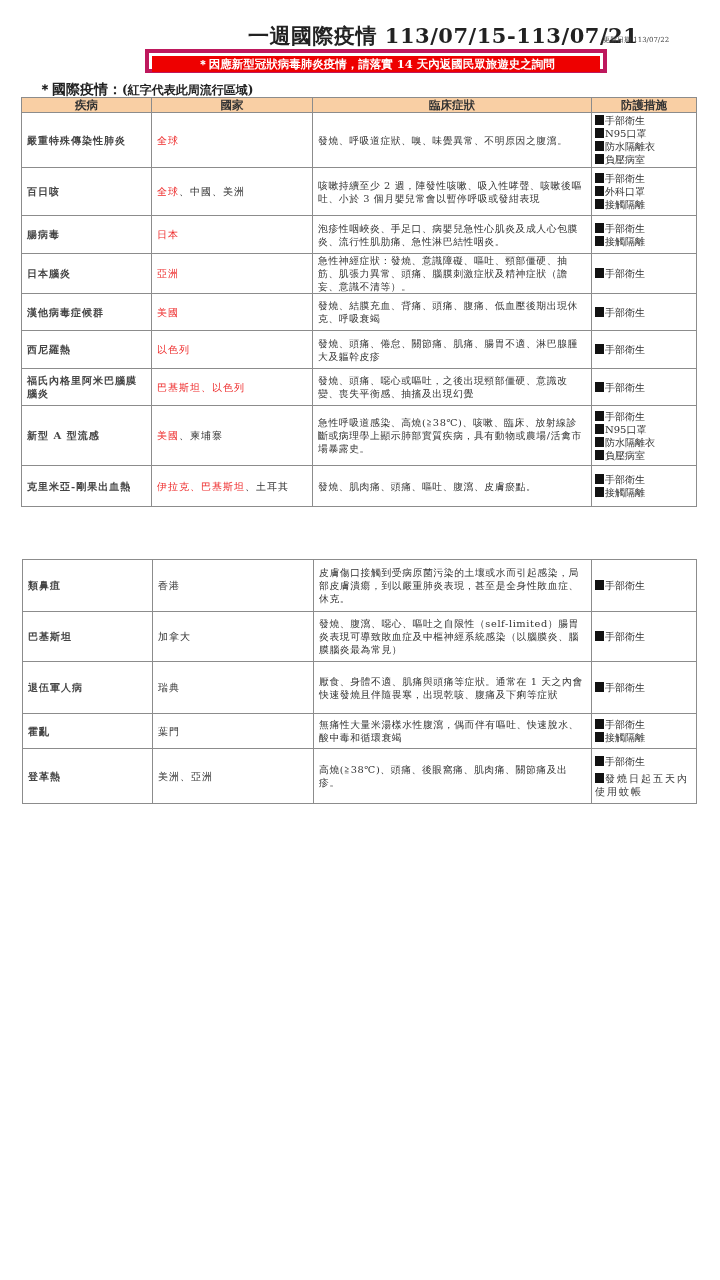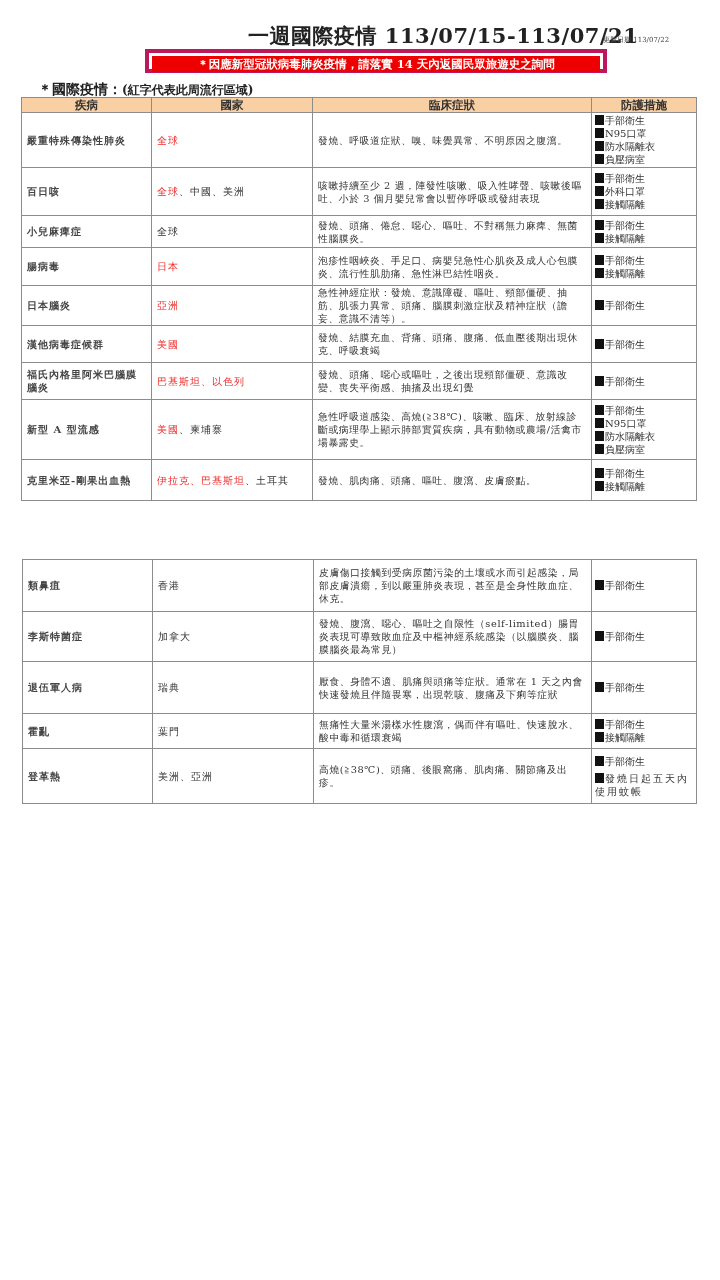--- a/index.html
+++ b/index.html
@@ -66,29 +66,20 @@
       <tr style="height: 48px;">
         <td class="disease">百日咳</td>
         <td class="country"><span class="red">全球</span><span>、中國、美洲</span></td>
         <td class="symptom">咳嗽持續至少 2 週，陣發性咳嗽、吸入性哮聲、咳嗽後嘔吐、小於 3 個月嬰兒常會以暫停呼吸或發紺表現</td>
         <td class="measure">
           <span class="m-item"><span class="sq"></span><span>手部衛生</span></span>
           <span class="m-item"><span class="sq"></span><span>外科口罩</span></span>
           <span class="m-item"><span class="sq"></span><span>接觸隔離</span></span>
         </td>
       </tr>
-      <tr style="height: 32px;">
-        <td class="disease">小兒麻痺症</td>
-        <td class="country"><span>全球</span></td>
-        <td class="symptom">發燒、頭痛、倦怠、噁心、嘔吐、不對稱無力麻痺、無菌性腦膜炎。</td>
-        <td class="measure">
-          <span class="m-item"><span class="sq"></span><span>手部衛生</span></span>
-          <span class="m-item"><span class="sq"></span><span>接觸隔離</span></span>
-        </td>
-      </tr>
       <tr style="height: 38px;">
         <td class="disease">腸病毒</td>
         <td class="country"><span class="red">日本</span></td>
         <td class="symptom">泡疹性咽峽炎、手足口、病嬰兒急性心肌炎及成人心包膜炎、流行性肌肋痛、急性淋巴結性咽炎。</td>
         <td class="measure">
           <span class="m-item"><span class="sq"></span><span>手部衛生</span></span>
           <span class="m-item"><span class="sq"></span><span>接觸隔離</span></span>
         </td>
       </tr>
       <tr style="height: 40px;">
@@ -96,20 +87,28 @@
         <td class="country"><span class="red">亞洲</span></td>
         <td class="symptom">急性神經症狀：發燒、意識障礙、嘔吐、頸部僵硬、抽筋、肌張力異常、頭痛、腦膜刺激症狀及精神症狀（譫妄、意識不清等）。</td>
         <td class="measure">
           <span class="m-item"><span class="sq"></span><span>手部衛生</span></span>
         </td>
       </tr>
       <tr style="height: 37px;">
         <td class="disease">漢他病毒症候群</td>
         <td class="country"><span class="red">美國</span></td>
         <td class="symptom">發燒、結膜充血、背痛、頭痛、腹痛、低血壓後期出現休克、呼吸衰竭</td>
+        <td class="measure">
+          <span class="m-item"><span class="sq"></span><span>手部衛生</span></span>
+        </td>
+      </tr>
+      <tr style="height: 38px;">
+        <td class="disease">西尼羅熱</td>
+        <td class="country"><span class="red">以色列</span></td>
+        <td class="symptom">發燒、頭痛、倦怠、關節痛、肌痛、腸胃不適、淋巴腺腫大及軀幹皮疹</td>
         <td class="measure">
           <span class="m-item"><span class="sq"></span><span>手部衛生</span></span>
         </td>
       </tr>
       <tr style="height: 37px;">
         <td class="disease">福氏內格里阿米巴腦膜腦炎</td>
         <td class="country"><span class="red">巴基斯坦、以色列</span></td>
         <td class="symptom">發燒、頭痛、噁心或嘔吐，之後出現頸部僵硬、意識改變、喪失平衡感、抽搐及出現幻覺</td>
         <td class="measure">
           <span class="m-item"><span class="sq"></span><span>手部衛生</span></span>
@@ -148,21 +147,21 @@
   <tbody id="t2body">
       <tr style="height: 52px;">
         <td class="disease">類鼻疽</td>
         <td class="country"><span>香港</span></td>
         <td class="symptom">皮膚傷口接觸到受病原菌污染的土壤或水而引起感染，局部皮膚潰瘍，到以嚴重肺炎表現，甚至是全身性敗血症、休克。</td>
         <td class="measure">
           <span class="m-item"><span class="sq"></span><span>手部衛生</span></span>
         </td>
       </tr>
       <tr style="height: 50px;">
-        <td class="disease">李斯特菌症</td>
+        <td class="disease">巴基斯坦</td>
         <td class="country"><span>加拿大</span></td>
         <td class="symptom">發燒、腹瀉、噁心、嘔吐之自限性（self-limited）腸胃炎表現可導致敗血症及中樞神經系統感染（以腦膜炎、腦膜腦炎最為常見）</td>
         <td class="measure">
           <span class="m-item"><span class="sq"></span><span>手部衛生</span></span>
         </td>
       </tr>
       <tr style="height: 52px;">
         <td class="disease">退伍軍人病</td>
         <td class="country"><span>瑞典</span></td>
         <td class="symptom">厭食、身體不適、肌痛與頭痛等症狀。通常在 1 天之內會快速發燒且伴隨畏寒，出現乾咳、腹痛及下痢等症狀</td>

